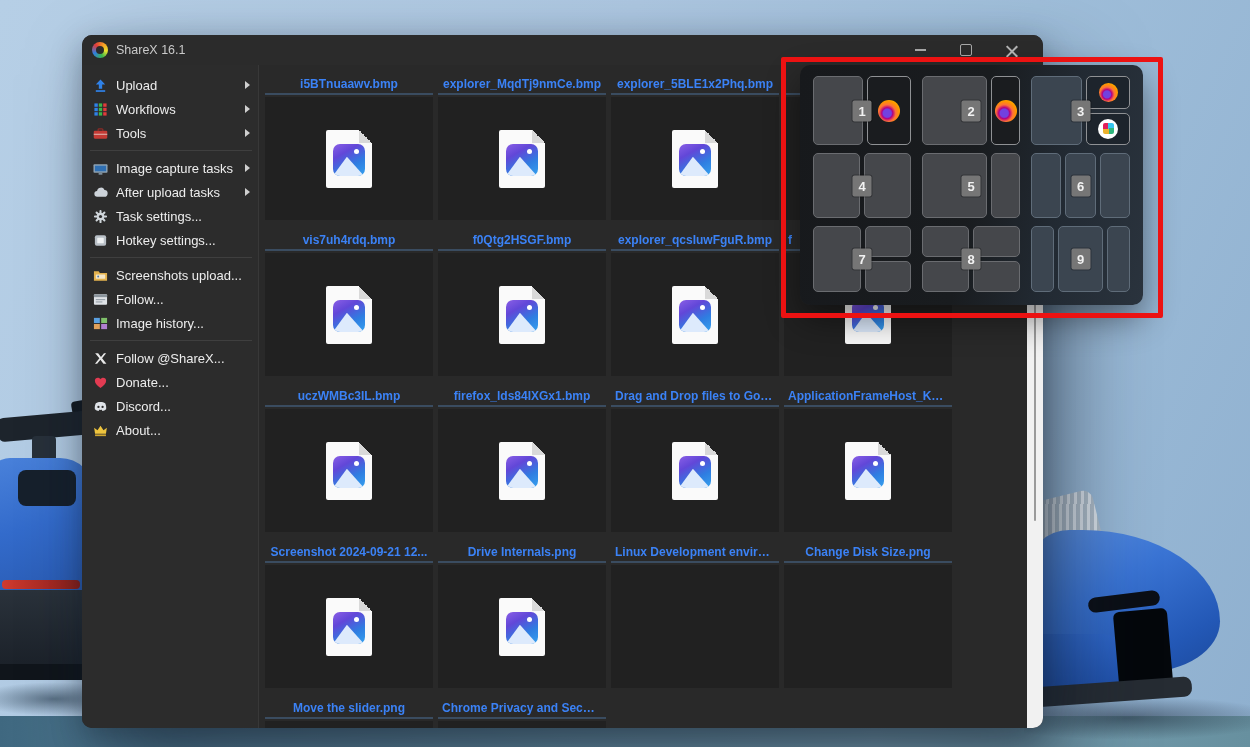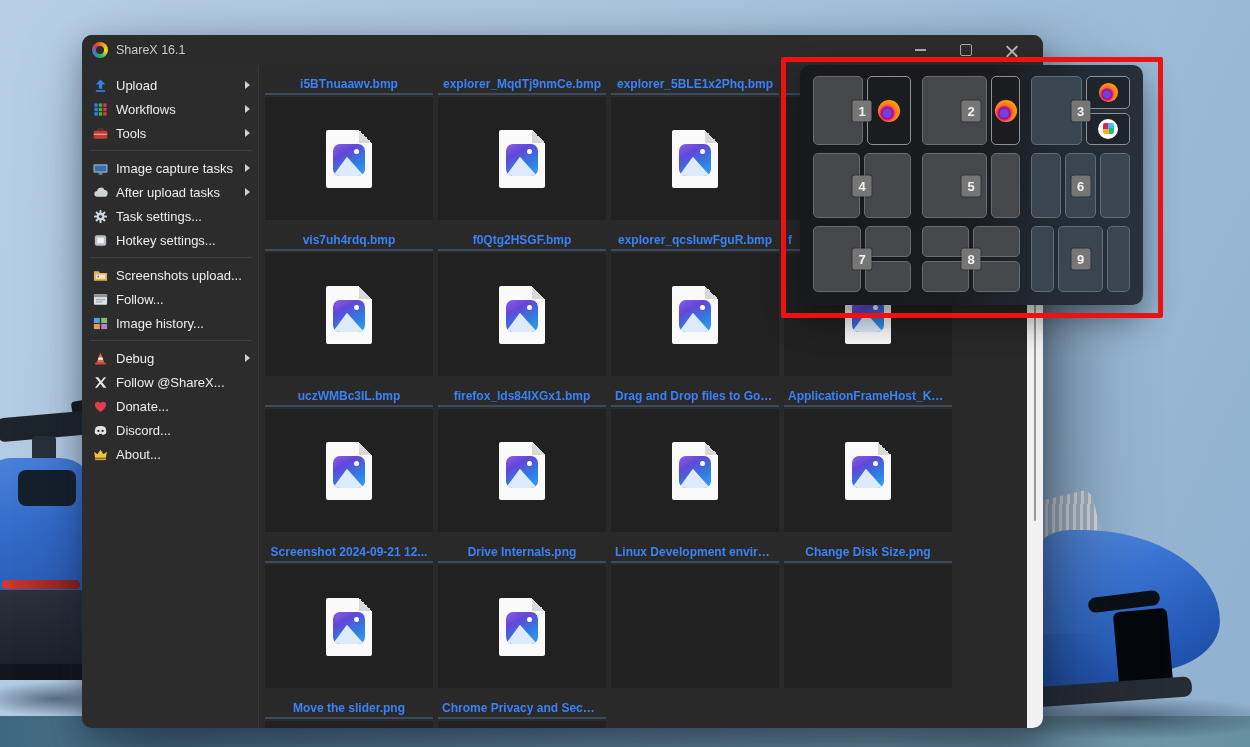--- a/index.html
+++ b/index.html
@@ -273,31 +273,20 @@
               <rect x="1" y="8.5" width="6.3" height="5.5" fill="#e0a05a"></rect>
               <rect x="8.7" y="8.5" width="6.3" height="5.5" fill="#b07fd0"></rect>
             </svg>
           </span>
           <span class="mi-label">Image history...</span>
         </div>
         <div class="menu-sep"></div>
         <div class="menu-item">
           <span class="mi-icon">
             <svg viewBox="0 0 16 16" width="15" height="15" xmlns="http://www.w3.org/2000/svg">
-              <path d="M8 1.5l4.2 11H3.8z" fill="#e8664a"></path>
-              <path d="M6 6.8h4l.9 2.4H5.1z" fill="#f4f4f4"></path>
-              <rect x="2" y="12.5" width="12" height="1.8" rx="0.9" fill="#d14a34"></rect>
-            </svg>
-          </span>
-          <span class="mi-label">Debug</span>
-          <span class="mi-arrow"></span>
-        </div>
-        <div class="menu-item">
-          <span class="mi-icon">
-            <svg viewBox="0 0 16 16" width="15" height="15" xmlns="http://www.w3.org/2000/svg">
               <path d="M2.3 2.3h3.2l3 4 3.2-4h2.3L9.7 7.6l4.6 5.9h-3.2L7.9 9.2l-3.5 4.3H2.1l4.7-5.7z" fill="#e9e9e9"></path>
             </svg>
           </span>
           <span class="mi-label">Follow @ShareX...</span>
         </div>
         <div class="menu-item">
           <span class="mi-icon">
             <svg viewBox="0 0 16 16" width="15" height="15" xmlns="http://www.w3.org/2000/svg">
               <path d="M8 13.8C4.6 11.3 2 9 2 6.2 2 4.4 3.4 3 5.1 3 6.3 3 7.4 3.6 8 4.6 8.6 3.6 9.7 3 10.9 3 12.6 3 14 4.4 14 6.2c0 2.8-2.6 5.1-6 7.6z" fill="#e23b52"></path>
             </svg>

